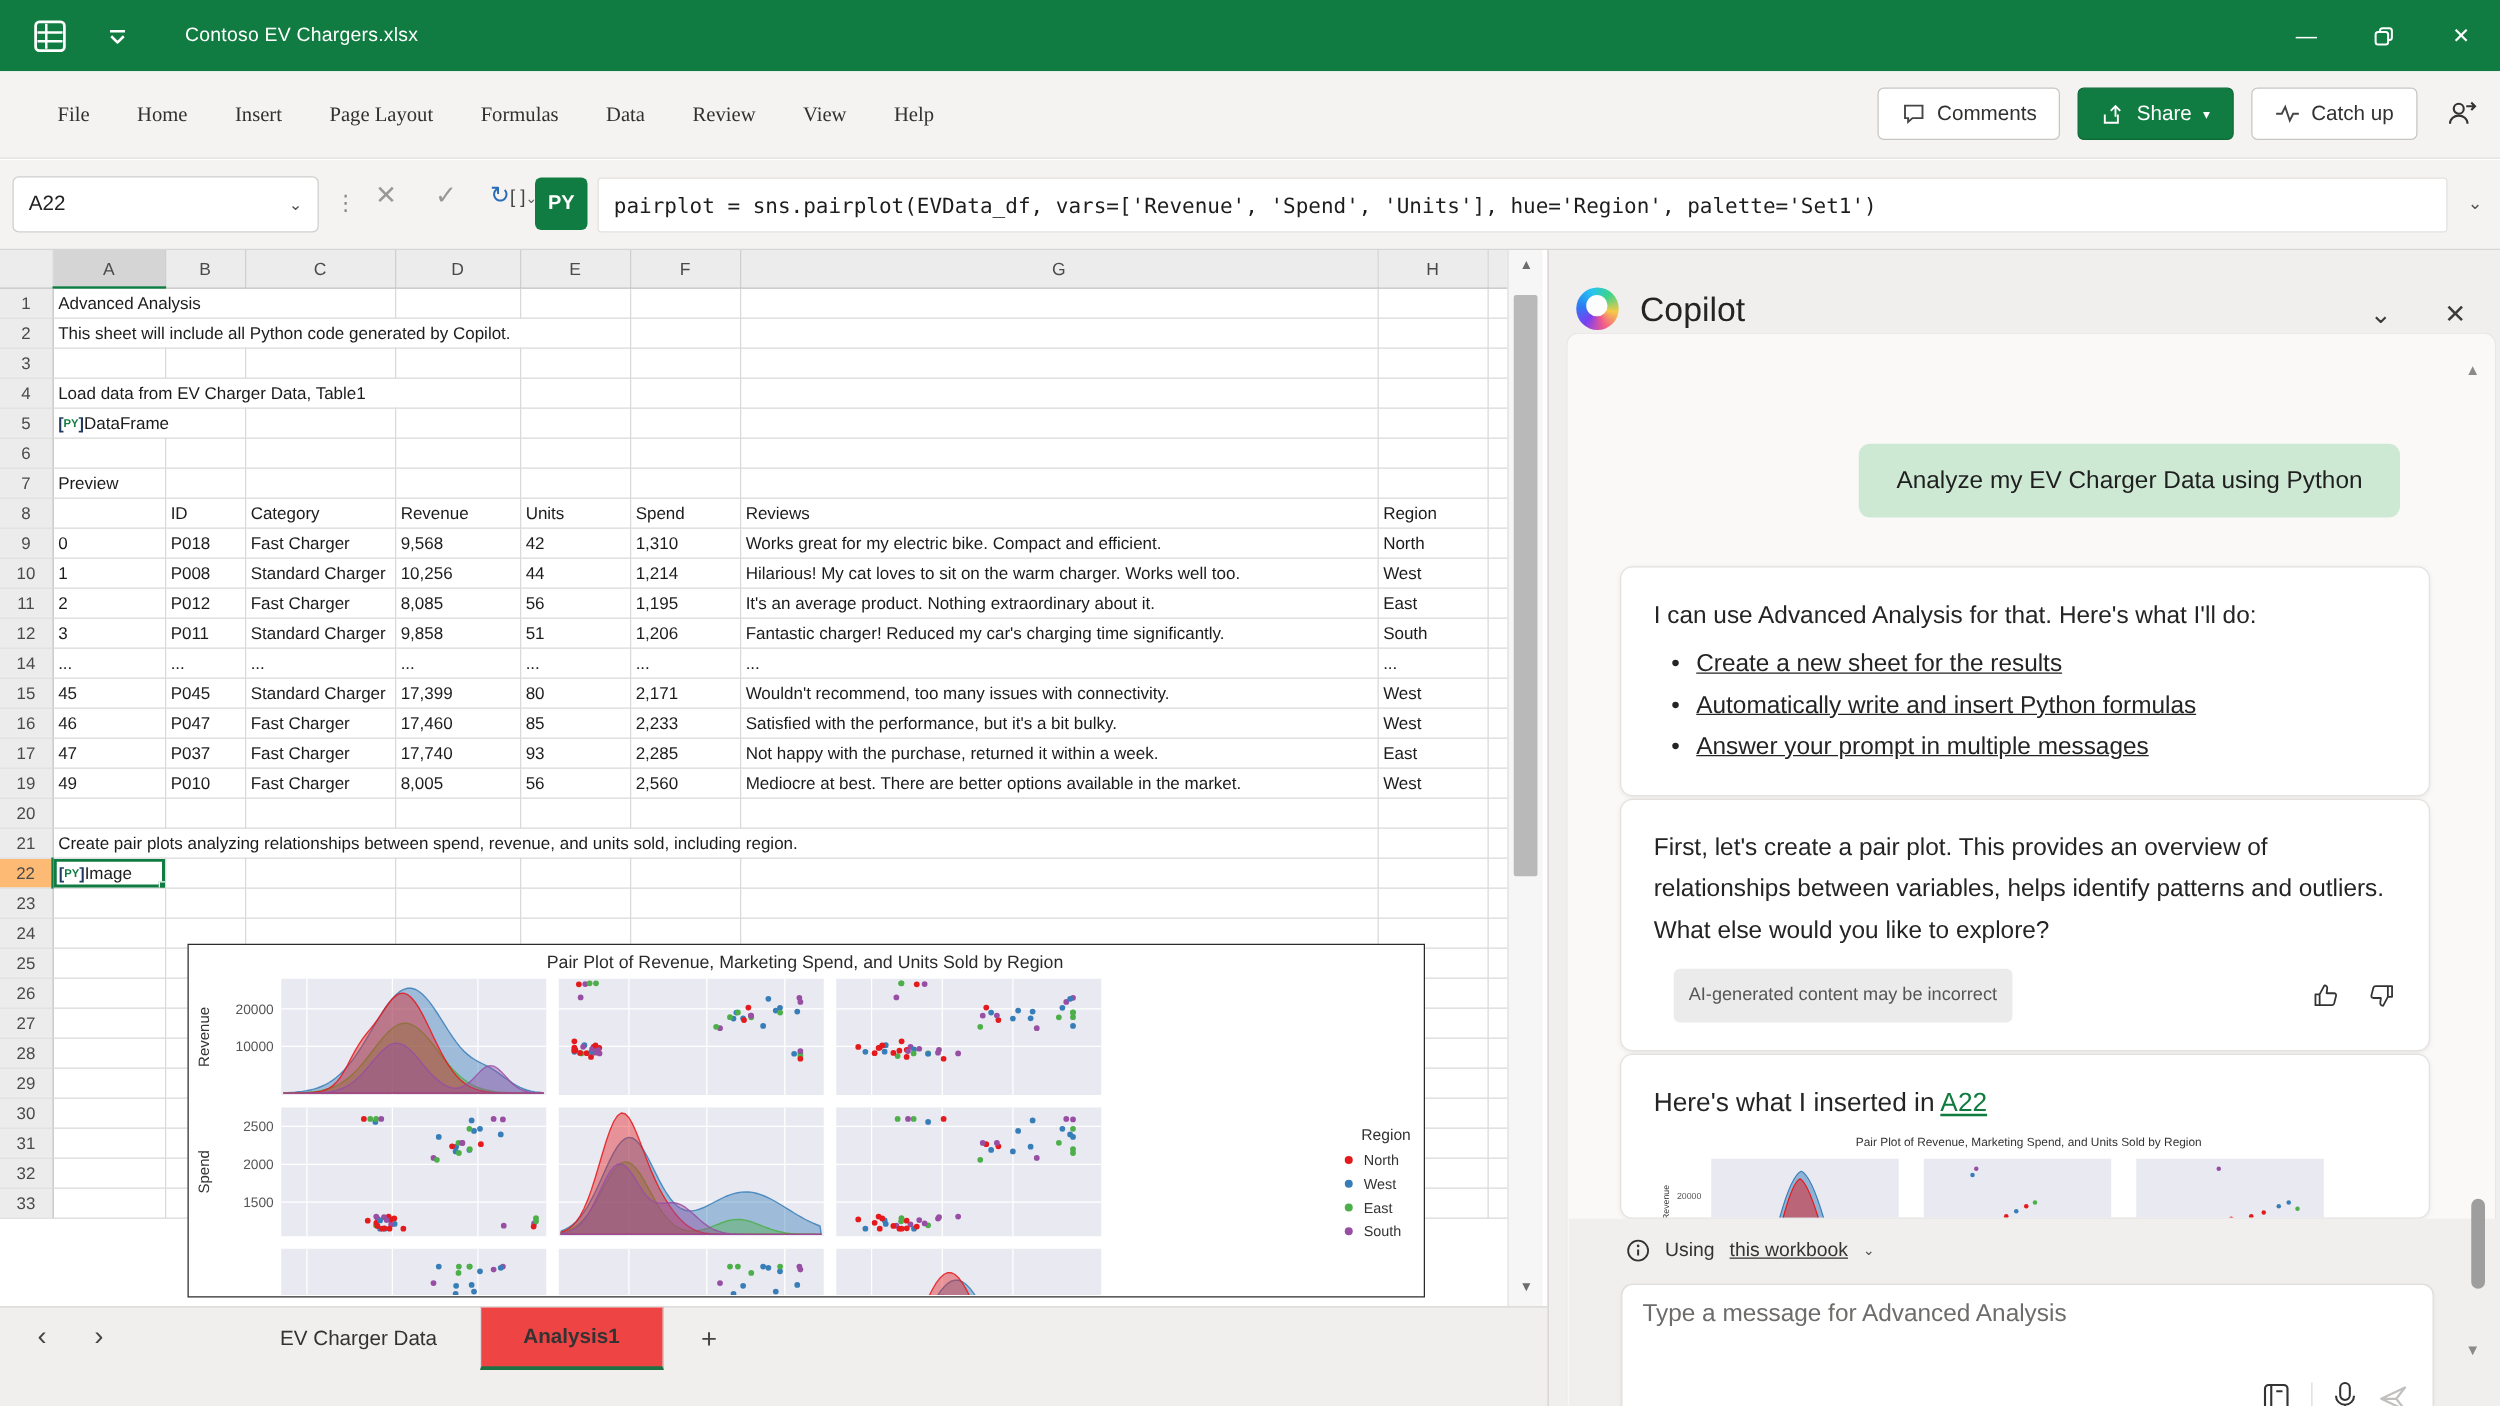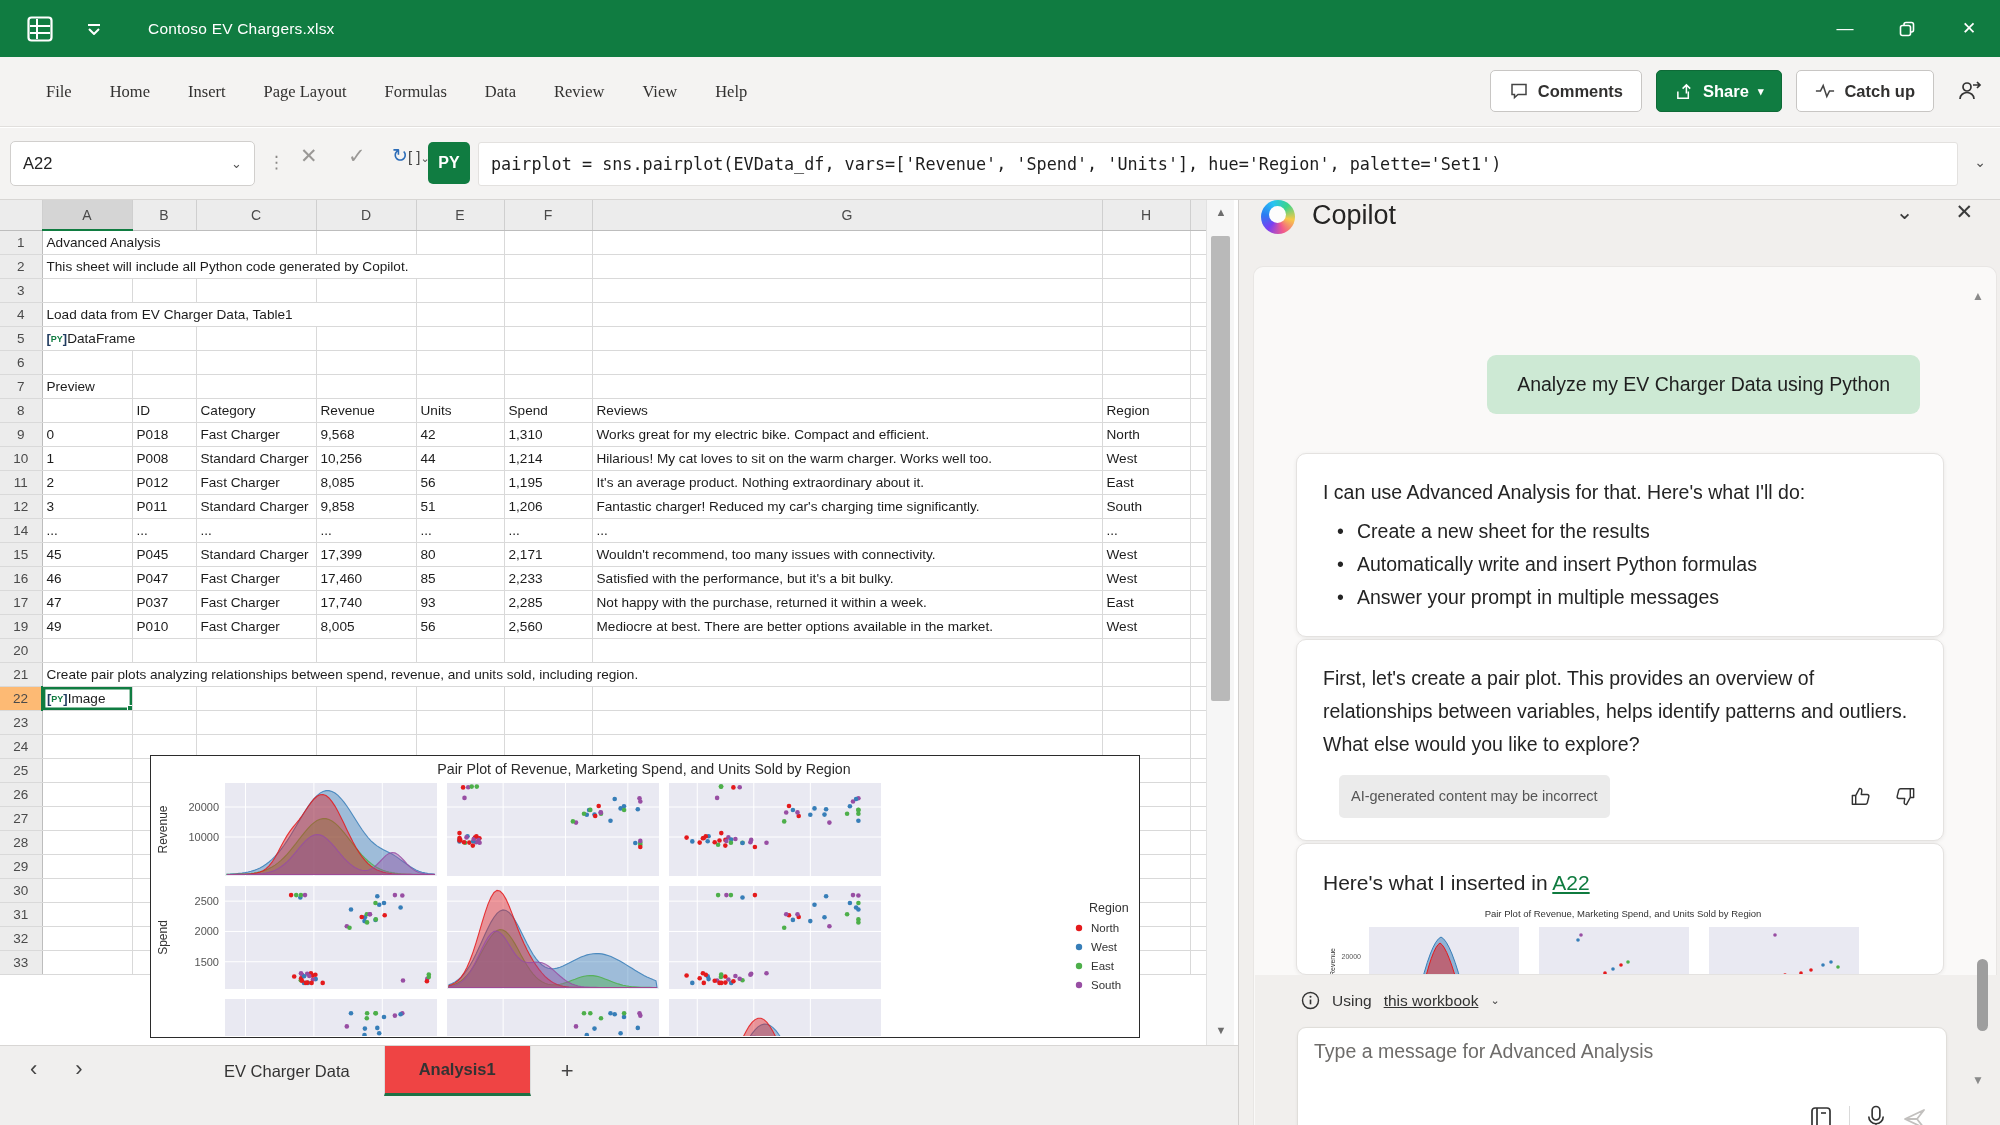--- a/index.html
+++ b/index.html
@@ -11,21 +11,21 @@
   .titlebar .appicon { margin-left:26px; }
   .titlebar .autosave-chev { margin-left:32px; }
   .titlebar .doctitle { margin-left:46px; font-size:15.5px; letter-spacing:.2px; }
   .wincontrols { position:absolute; right:0; top:0; height:57px; display:flex; }
   .winbtn { width:62px; height:57px; display:flex; align-items:center; justify-content:center; color:#fff; font-size:17px; cursor:default; }
 
   
   .ribbon { position:absolute; left:0; top:57px; width:2000px; height:70px; background:#f4f3f2; border-bottom:1px solid #e1dfdd; display:flex; align-items:center; }
   .ribbon-tabs { display:flex; margin-left:30px; gap:6px; }
   .rtab { padding:8px 16px; font-size:16.5px; color:#323130; cursor:default;font-family:Liberation Serif, serif; }
-  .ribbon-right { position:absolute; right:10px; top:13px; display:flex; align-items:center; gap:14px;font-weight:bold; }
+  .ribbon-right { position:absolute; right:10px; top:13px; display:flex; align-items:center; gap:14px; }
   .pillbtn { display:flex; align-items:center; gap:9px; height:42px; padding:0 18px; background:#fff; border:1px solid #c8c6c4; border-radius:5px; font-size:16.5px; color:#323130; }
   .pillbtn.green { background:#107C41; border-color:#0e6a37; color:#fff; }
 
   
   .fbar { position:absolute; left:0; top:128px; width:2000px; height:72px; background:#f4f3f2; border-bottom:1px solid #d8d6d4; }
   .namebox { position:absolute; left:10px; top:13px; width:245px; height:45px; background:#fff; border:1px solid #d1cfcd; border-radius:5px; display:flex; align-items:center; font-size:16.5px; color:#222; padding:0 12px; }
   .namebox .chev { margin-left:auto; color:#555; font-size:13px; }
   .fdots { position:absolute; left:268px; top:24px; color:#8a8886; font-size:17px; letter-spacing:1px;}
   .ficon { position:absolute; top:16px; font-size:21px; color:#9a9896; }
   .pybadge { position:absolute; left:428px; top:14px; width:42px; height:42px; background:#107C41; border-radius:5px; color:#fff; font-weight:700; font-size:16px; display:flex; align-items:center; justify-content:center; }
@@ -60,30 +60,30 @@
   
   .tabbar { position:absolute; left:0; top:1045px; width:1238px; height:80px; background:#f0efee; border-top:1px solid #d8d6d4; }
   .tabnav { position:absolute; top:10px; left:30px; display:flex; gap:38px; color:#444; font-size:22px; }
   .sheettabs { position:absolute; left:190px; top:0; display:flex; height:50px; align-items:stretch; }
   .stab { display:flex; align-items:center; padding:0 34px; font-size:16.5px; color:#333; }
   .stab.active { background:#ef4444; font-weight:700; border-bottom:3.5px solid #1e7145; border-left:1px solid #dcdcdc; border-right:1px solid #dcdcdc; }
   .addsheet { display:flex; align-items:center; padding:0 30px; font-size:22px; color:#444; }
 
   
   .pane { position:absolute; left:1238px; top:200px; width:762px; height:925px; background:#f1efed; border-left:1px solid #d2d0ce; }
-  .cp-header { position:absolute; left:0; top:0; width:762px; height:64px; display:flex; align-items:flex-start; }
+  .cp-header { position:absolute; left:0; top:0; width:762px; height:64px; display:flex; align-items:flex-end; }
   .cp-logo { width:34px; height:34px; border-radius:50%; margin-left:22px; background:conic-gradient(from 220deg,#7a3ff2,#2a7df2,#27c3f3,#3ad58a,#f7c948,#f2598c,#7a3ff2); position:relative; }
   .cp-logo:after { content:""; position:absolute; left:8px; top:6px; width:17px; height:17px; border-radius:50%; background:#fdfdfd; }
   .cp-title { margin-left:17px; font-size:27px; color:#252423; }
   .cp-hicons { position:absolute; right:28px; display:flex; gap:42px; color:#3b3b3b; font-size:21px; }
   .chatwrap { position:absolute; left:14px; top:66px; width:744px; height:859px; background:#faf9f8; border:1px solid #e8e6e4; border-bottom:none; border-radius:10px 10px 0 0; }
   .bubble { position:absolute; right:76px; top:88px; background:#cde9d4; border-radius:9px; padding:18px 30px; font-size:19.5px; color:#1f1f1f; }
   .card { position:absolute; left:42px; width:648px; background:#fff; border:1px solid #e4e2e0; border-radius:10px; box-shadow:0 1px 4px rgba(0,0,0,.07); padding:22px 26px; font-size:19.5px; color:#242424; line-height:33px; overflow:hidden; }
   .card ul { list-style:none; margin-top:6px; }
-  .card ul li { padding-left:34px; position:relative; }
+  .card ul li { padding-left:34px; position:relative;text-decoration:underline; }
   .card ul li:before { content:"•"; position:absolute; left:14px; }
   .ai-row { display:flex; align-items:center; margin-top:14px;padding-left:16px; }
   .ai-badge { background:#ebebeb; border-radius:5px; padding:5px 12px; font-size:14.5px; color:#555; }
   .thumbs { margin-left:auto; display:flex; gap:22px; color:#333; }
   .inserted-head { font-size:21px; color:#242424; }
   .a22link { color:#0f7b3f; text-decoration:underline; }
   .cp-footer { position:absolute; left:1px; top:708px; width:760px; height:217px; background:#f1efed; }
   .usingrow { display:flex; align-items:center; gap:12px; margin:16px 0 0 46px; font-size:15.5px; color:#333; }
   .usingrow .wb { text-decoration:underline; }
   .usingrow .chev { font-size:11px; color:#444; }

